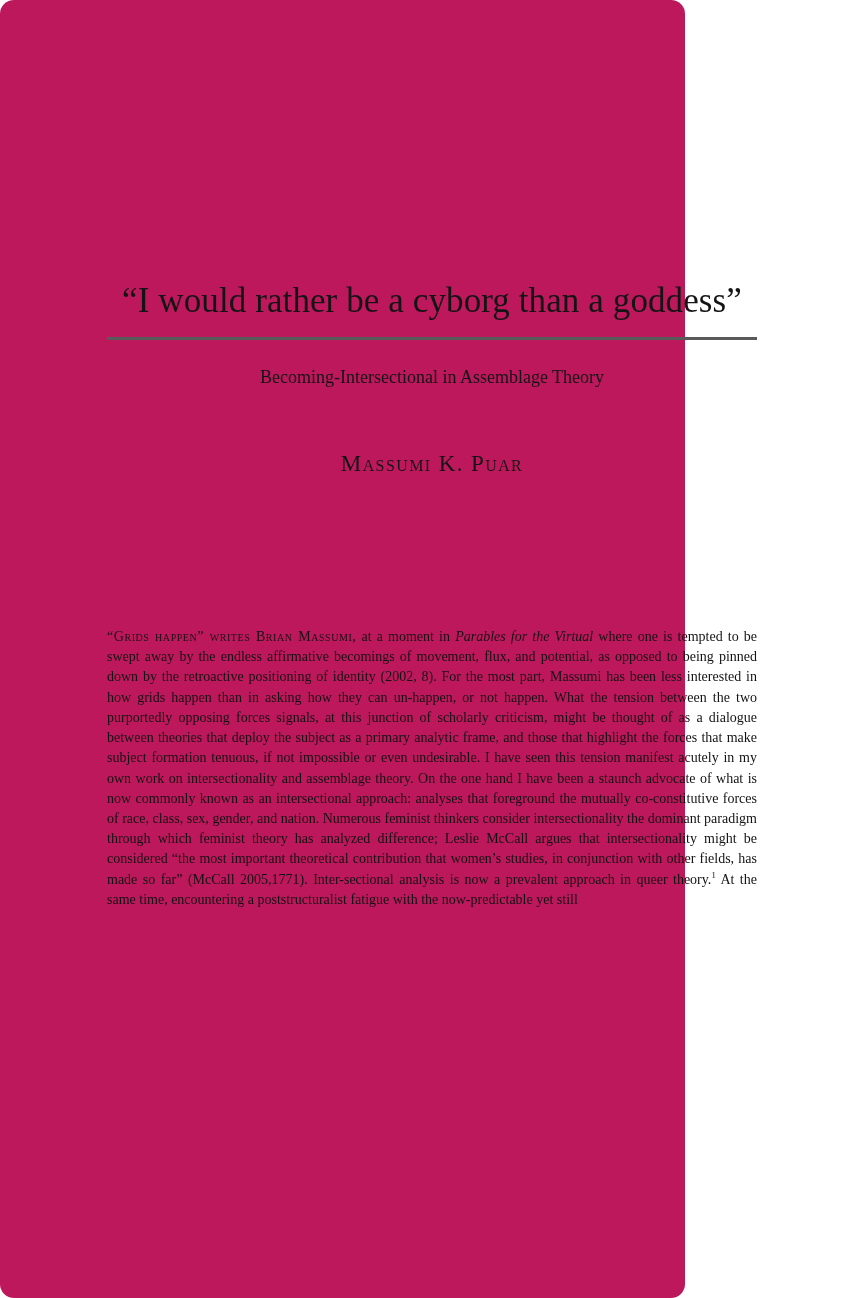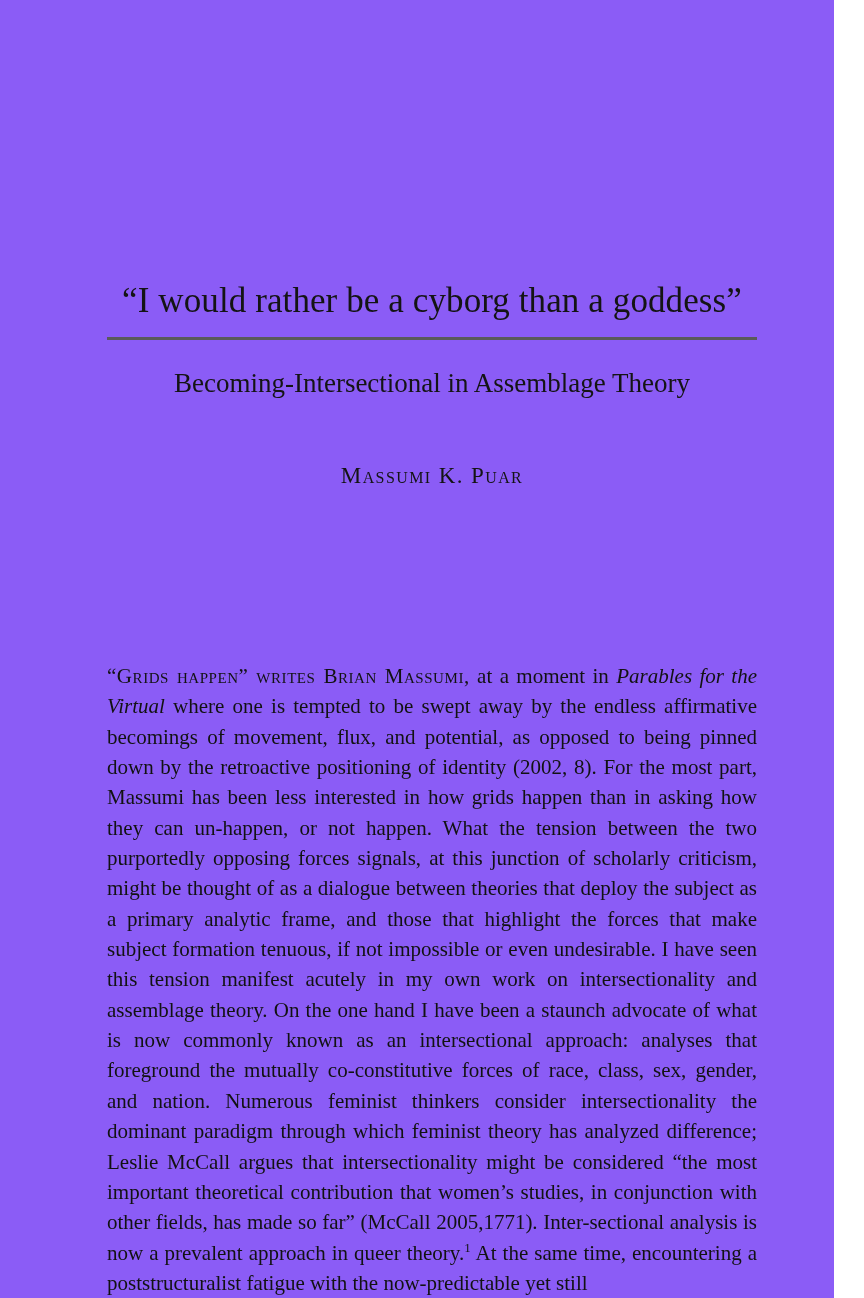--- a/index.html
+++ b/index.html
@@ -13,23 +13,24 @@
     position: relative;
     font-family: "Liberation Serif", "DejaVu Serif", serif;
     color: #111111;
     overflow: hidden;
   }
 
   .page {
     position: absolute;
     left: 0;
     top: 0;
-    width: 834px;
+    width: 685px;
     height: 1298px;
-    background: #8b5cf6;
+    background: #be185d;
+    border-radius: 14px;
   }
 
   
   .title-block {
     position: absolute;
     left: 107px;
     top: 276px;
     width: 650px;
   }
 
@@ -49,44 +50,44 @@
     height: 3px;
     background: #5a5a5a;
     border: 0;
     padding: 0;
   }
 
   .article-subtitle {
     margin: 0;
     padding-top: 26px;
     font-weight: normal;
-    font-size: 27px;
+    font-size: 18px;
     line-height: 1.3;
     text-align: center;
     color: #141414;
   }
 
   .article-author {
     margin: 0;
     padding-top: 62px;
     font-weight: normal;
     font-size: 23px;
     text-align: center;
     color: #141414;
     font-variant: small-caps;
     letter-spacing: 1.4px;
   }
 
   
   .body-text {
     position: absolute;
     left: 107px;
-    top: 661px;
+    top: 627px;
     width: 650px;
-    font-size: 21px;
+    font-size: 14px;
     line-height: 1.445;
     text-align: justify;
     text-justify: inter-word;
     color: #121212;
     hyphens: none;
   }
 
   .body-text p {
     margin: 0;
     text-indent: 0;

